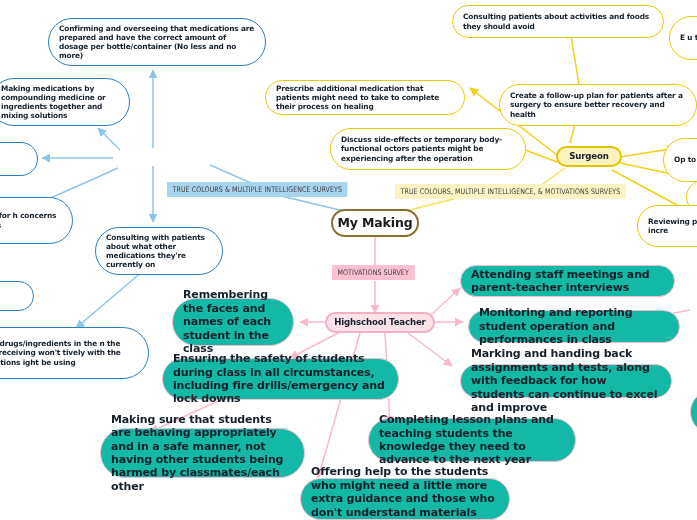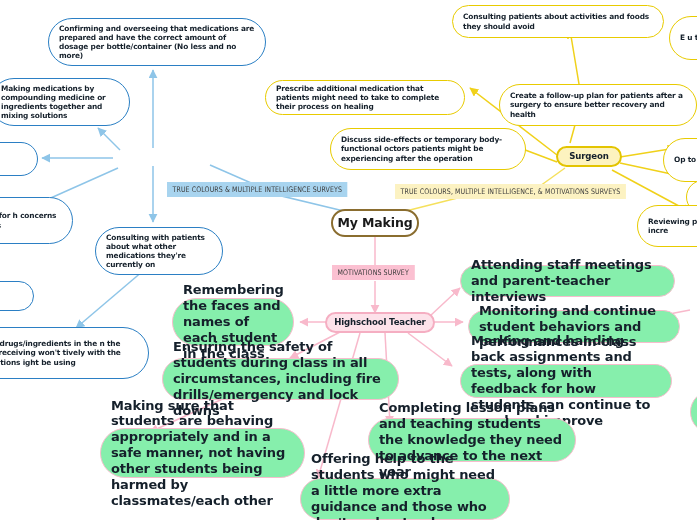--- a/index.html
+++ b/index.html
@@ -95,23 +95,23 @@
     border-color: #f5aec2;
     background: #fde2ea;
     color: #15202b;
     font-size: 8.6px;
     justify-content: flex-end;
     text-align: center;
   }
   .pink {
     border-width: 1.7px;
     border-color: #f7bdcd;
-    background: #86efac;
-    color: #15202b;
-    font-size: 13px;
+    background: #14b8a6;
+    color: #15202b;
+    font-size: 11px;
     padding: 4px 10px;
     text-align: left;
   }
   
   .tag {
     position: absolute;
     box-sizing: border-box;
     font-size: 7.6px;
     letter-spacing: 0.1px;
     color: #3b3b3b;
@@ -274,21 +274,21 @@
 
   <div class="node pink" style="left:100px; top:428px; width:205px; height:50px;">
     <span class="txt">Making sure that students are behaving appropriately and in a safe manner, not having other students being harmed by classmates/each other</span>
   </div>
 
   <div class="node pink" style="left:460px; top:265px; width:215px; height:32px;">
     <span class="txt">Attending staff meetings and parent-teacher interviews</span>
   </div>
 
   <div class="node pink" style="left:468px; top:310px; width:212px; height:33px;">
-    <span class="txt">Monitoring and continue student behaviors and performances in class</span>
+    <span class="txt">Monitoring and reporting student operation and performances in class</span>
   </div>
 
   <div class="node pink" style="left:460px; top:364px; width:212px; height:34px;">
     <span class="txt">Marking and handing back assignments and tests, along with feedback for how students can continue to excel and improve</span>
   </div>
 
   <div class="node pink" style="left:368px; top:418px; width:208px; height:44px;">
     <span class="txt">Completing lesson plans and teaching students the knowledge they need to advance to the next year</span>
   </div>
 

